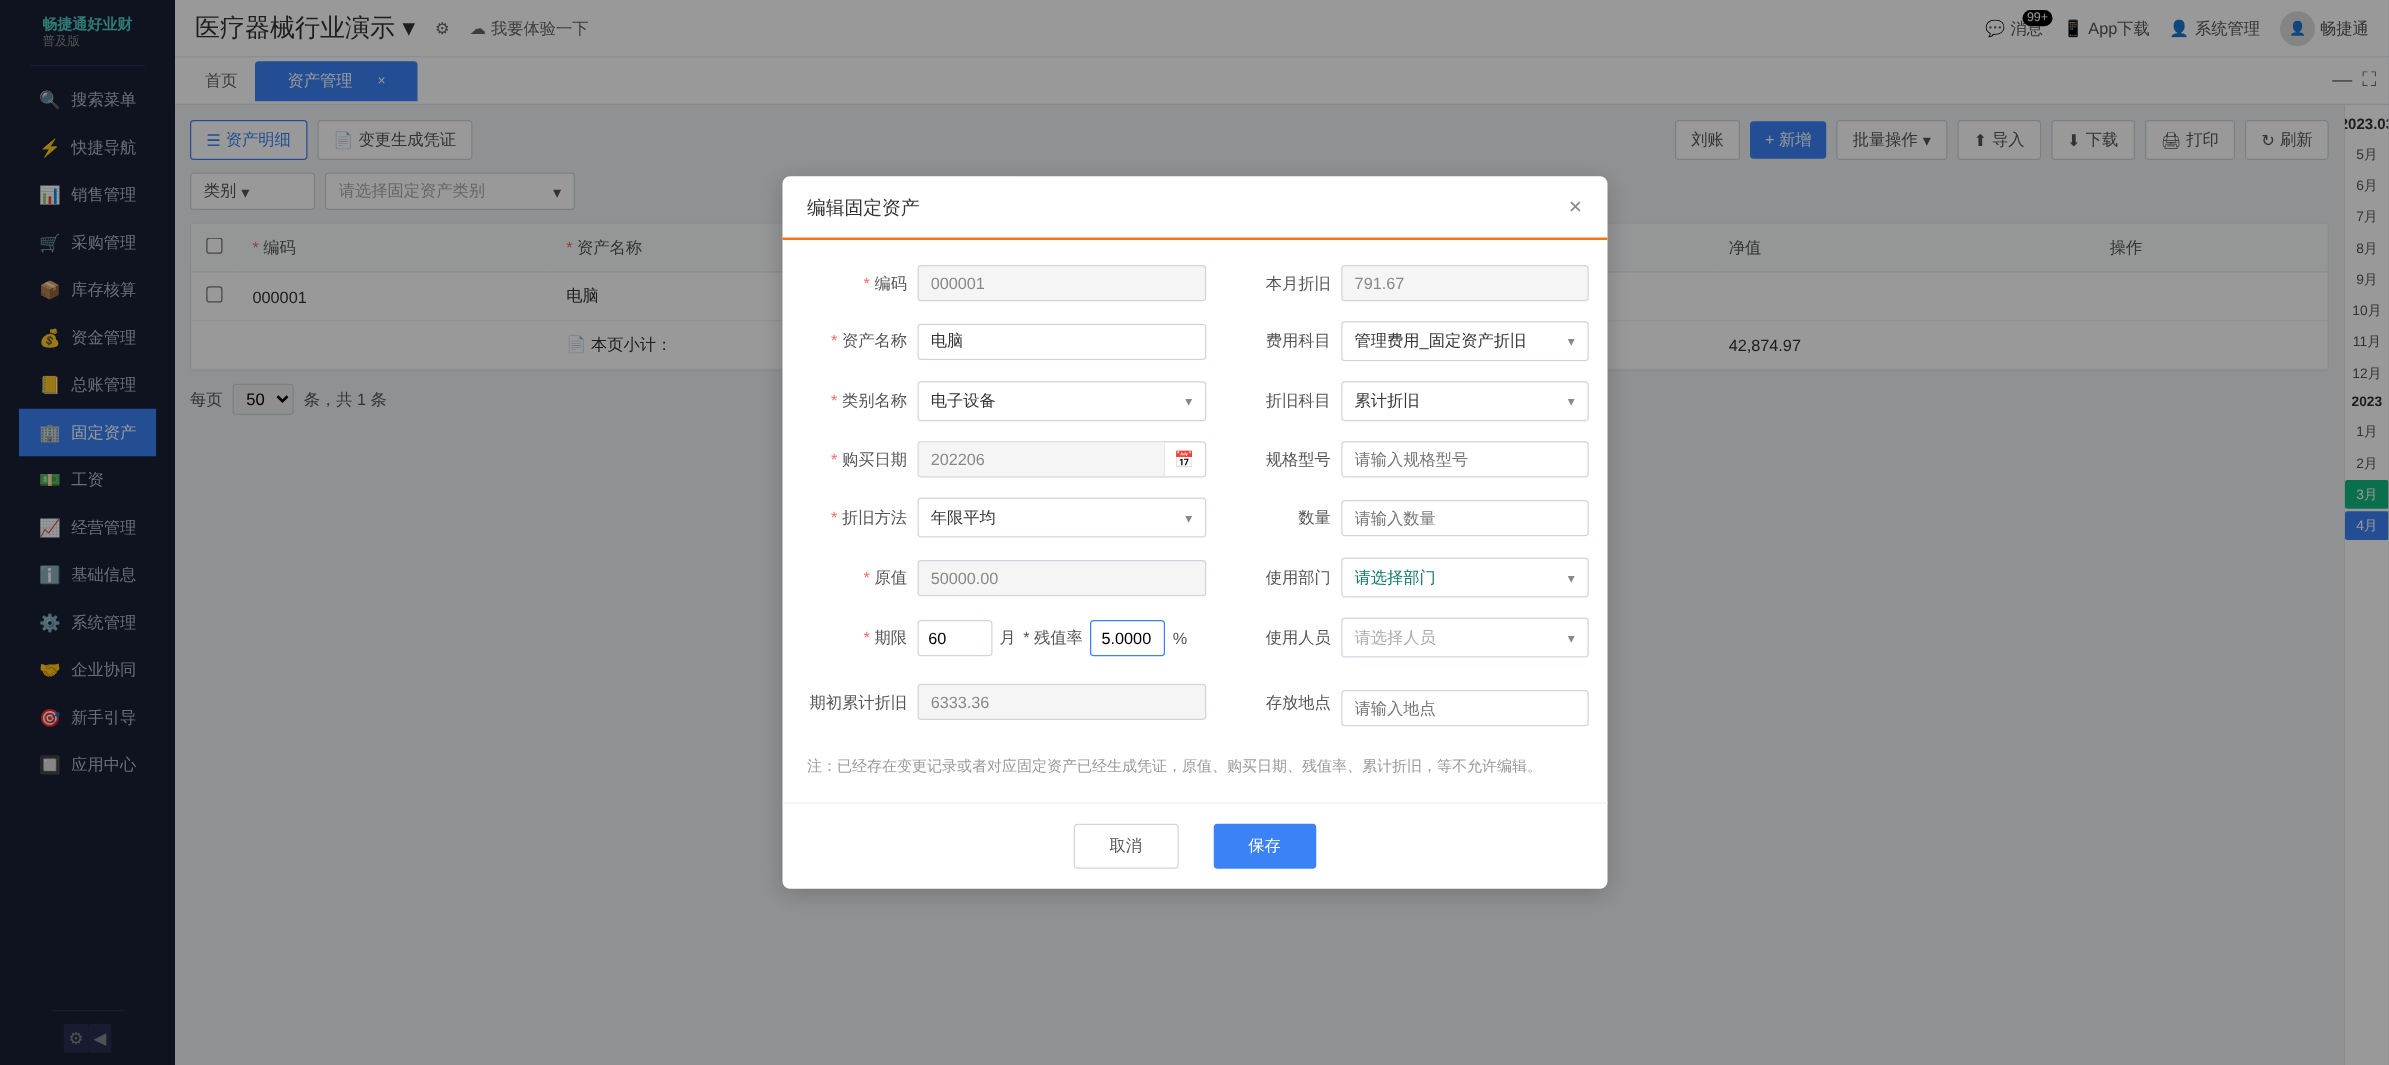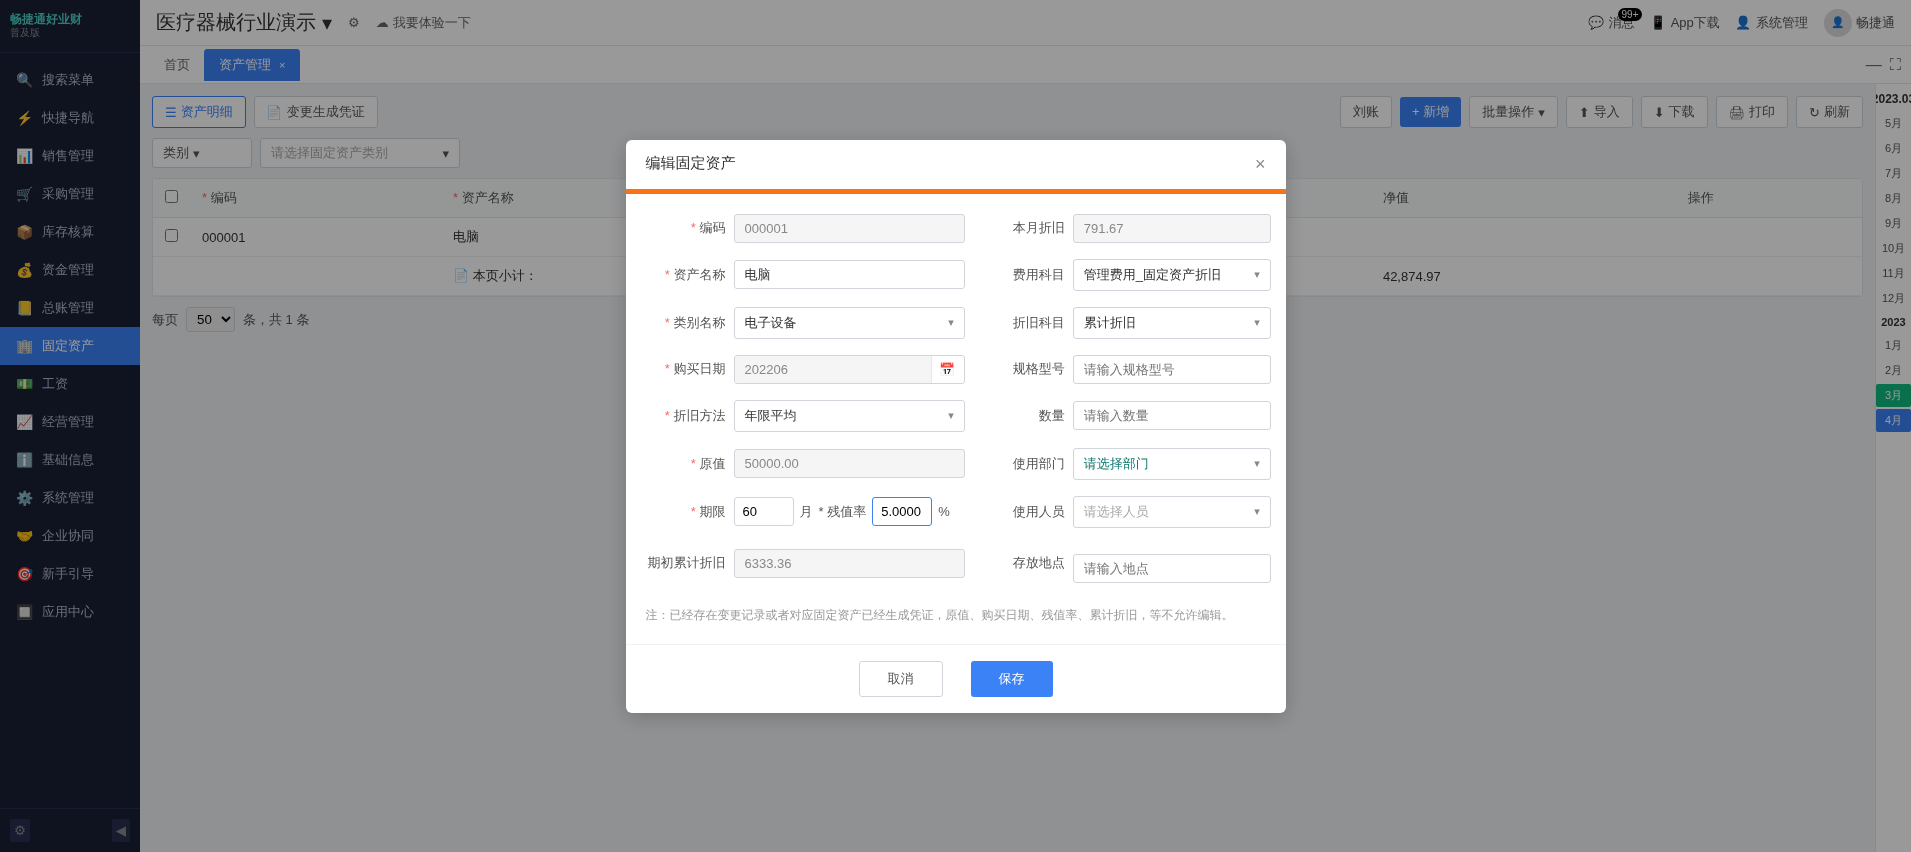--- a/index.html
+++ b/index.html
@@ -2,21 +2,21 @@
 <html><head>
   <meta charset="utf-8">
   <style>
     * { box-sizing: border-box; margin: 0; padding: 0; }
     body { font-family: 'Microsoft YaHei', Arial, sans-serif; font-size: 13px; background: #f0f2f5; color: #333; overflow: hidden; }
     
     
     .app-container { display: flex; height: 852px; width: 1911px; }
     
     
-    .sidebar { width: 140px; background: #1a2035; color: #fff; display: flex; flex-direction: column; flex-shrink: 0; }
+    .sidebar { width: 140px; background: #1a2035; color: #fff; display: flex; flex-direction: column; flex-shrink: 0; align-items: center; }
     .sidebar-header { padding: 12px 10px; border-bottom: 1px solid #2a3050; display: flex; align-items: center; gap: 6px; }
     .sidebar-logo { font-size: 12px; color: #4ecdc4; font-weight: bold; line-height: 1.2; }
     .sidebar-edition { font-size: 10px; color: #888; }
     .sidebar-menu { flex: 1; overflow-y: auto; padding: 8px 0; }
     .sidebar-item { display: flex; align-items: center; gap: 8px; padding: 10px 16px; cursor: pointer; color: #b0b8c9; font-size: 13px; }
     .sidebar-item.active { background: #3b82f6; color: #fff; }
     .sidebar-item-icon { font-size: 14px; width: 18px; text-align: center; }
     .sidebar-bottom { padding: 10px; border-top: 1px solid #2a3050; display: flex; justify-content: space-between; }
     .sidebar-scroll-btn { background: #2a3050; border: none; color: #888; cursor: pointer; padding: 4px; border-radius: 2px; }
     
@@ -29,21 +29,21 @@
     .topbar-settings { color: #666; cursor: pointer; }
     .topbar-feedback { display: flex; align-items: center; gap: 4px; color: #666; font-size: 13px; }
     .topbar-right { margin-left: auto; display: flex; align-items: center; gap: 16px; }
     .topbar-badge { position: relative; display: flex; align-items: center; gap: 4px; font-size: 13px; color: #555; cursor: pointer; }
     .badge-count { background: #000000; color: #fff; font-size: 10px; border-radius: 8px; padding: 1px 4px; position: absolute; top: -6px; right: -8px; }
     .topbar-user { display: flex; align-items: center; gap: 4px; color: #555; }
     .user-avatar { width: 28px; height: 28px; border-radius: 50%; background: #ddd; display: flex; align-items: center; justify-content: center; font-size: 11px; }
     
     
     .tabs-bar { background: #fff; height: 38px; display: flex; align-items: center; padding: 0 10px; border-bottom: 1px solid #e5e7eb; }
-    .tab { display: flex; align-items: center; gap: 8px; padding: 6px 14px; border: 1px solid #e5e7eb; border-radius: 3px 3px 0 0; font-size: 13px; cursor: pointer; background: #fff; color: #666; margin-right: 4px; }
+    .tab { display: flex; align-items: center; gap: 20px; padding: 6px 25px; border: 1px solid #e5e7eb; border-radius: 3px 3px 0 0; font-size: 13px; cursor: pointer; background: #fff; color: #666; margin-right: 4px; }
     .tab.active { background: #3b82f6; color: #fff; border-color: #3b82f6; }
     .tab-close { font-size: 11px; cursor: pointer; }
     .tab-plain { padding: 6px 14px; font-size: 13px; color: #666; cursor: pointer; }
     .tabs-right { margin-left: auto; display: flex; align-items: center; gap: 8px; }
     .icon-btn { background: none; border: none; cursor: pointer; color: #666; font-size: 16px; }
     
     
     .content { flex: 1; padding: 12px; position: relative; overflow: hidden; }
     
     
@@ -74,21 +74,21 @@
     .cal-month.highlight { background: #3b82f6; color: #fff; border-radius: 2px; }
     .cal-month.today { background: #10b981; color: #fff; border-radius: 2px; }
     
     
     .pagination { display: flex; align-items: center; gap: 8px; margin-top: 10px; font-size: 13px; color: #555; }
     .page-select { border: 1px solid #d1d5db; border-radius: 3px; padding: 3px 6px; }
     
     
     .modal-overlay { position: fixed; top: 0; left: 0; right: 0; bottom: 0; background: rgba(0,0,0,0.4); z-index: 1000; display: flex; align-items: center; justify-content: center; }
     .modal { background: #fff; border-radius: 6px; width: 660px; box-shadow: 0 4px 20px rgba(0,0,0,0.2); }
-    .modal-header { display: flex; align-items: flex-start; justify-content: space-between; padding: 14px 20px; border-bottom: 5px solid #f97316; }
+    .modal-header { display: flex; align-items: flex-end; justify-content: space-between; padding: 14px 20px; border-bottom: 2px solid #f97316; }
     .modal-title { font-size: 15px; font-weight: 500; color: #333; }
     .modal-close { background: none; border: none; font-size: 18px; cursor: pointer; color: #888; }
     .modal-body { padding: 20px; }
     .modal-footer { display: flex; justify-content: center; gap: 28px; padding: 16px 20px; border-top: 1px solid #f0f0f0; }
     
     
     .form-grid { display: grid; grid-template-columns: 1fr 1fr; gap: 16px 20px; }
     .form-row { display: flex; align-items: center; gap: 8px; }
     .form-label { width: 80px; text-align: right; font-size: 13px; color: #555; flex-shrink: 0; }
     .form-label .req { color: #f56c6c; }

